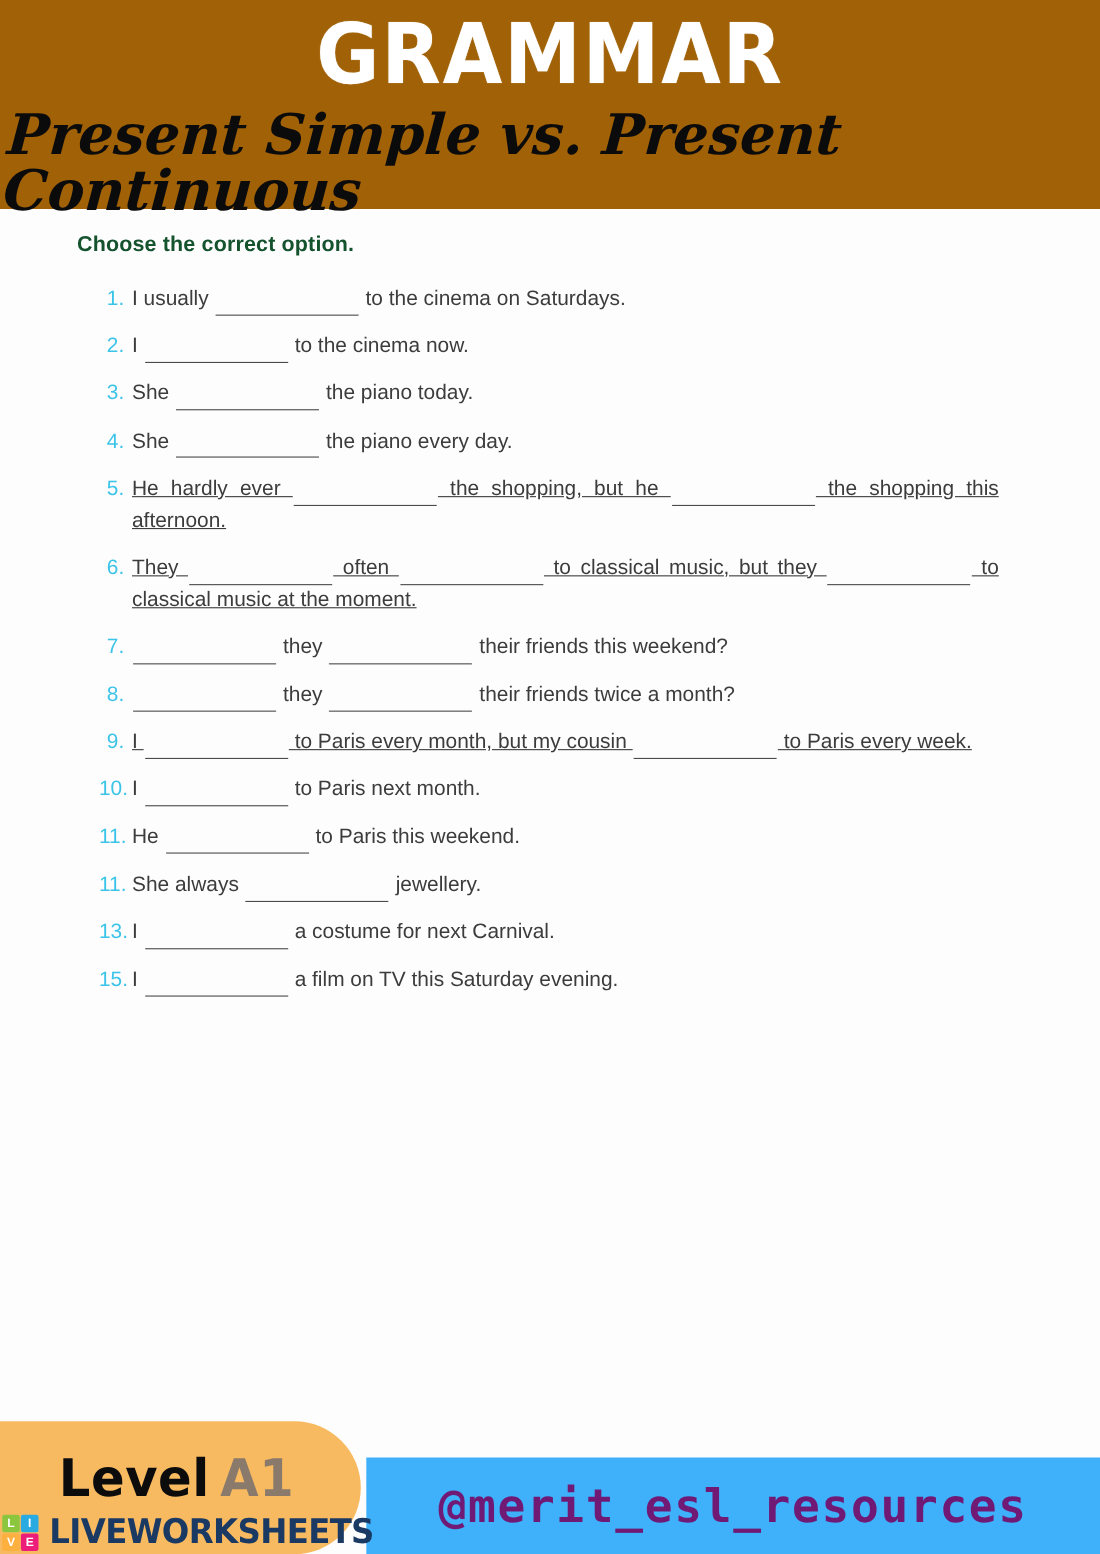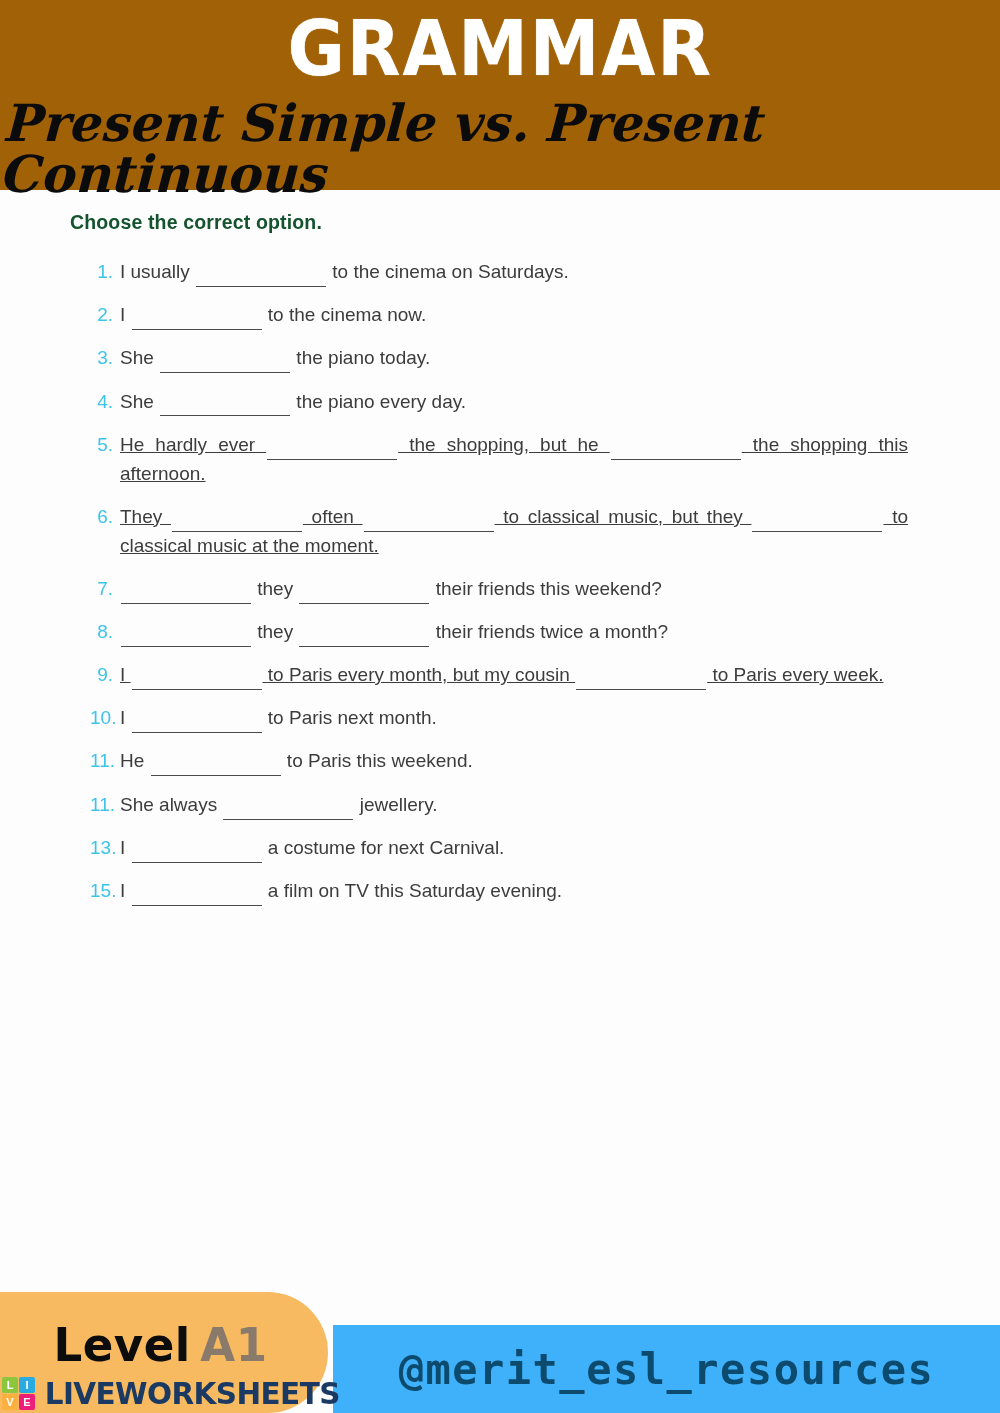--- a/index.html
+++ b/index.html
@@ -103,21 +103,21 @@
   .footer-blue {
     position: absolute;
     left: 333px; top: 1325px;
     width: 667px; height: 88px;
     background: #3fb1fb;
     display: flex;
     align-items: center;
     justify-content: center;
   }
   .handle {
-    color: #0c4a6e;
+    color: #701a75;
     font-family: "DejaVu Sans Mono", monospace;
     font-size: 42px;
     font-weight: bold;
     letter-spacing: 1.5px;
   }
   .level-pill {
     position: absolute;
     left: -40px; top: 1292px;
     width: 368px; height: 121px;
     background: #f8ba60;

